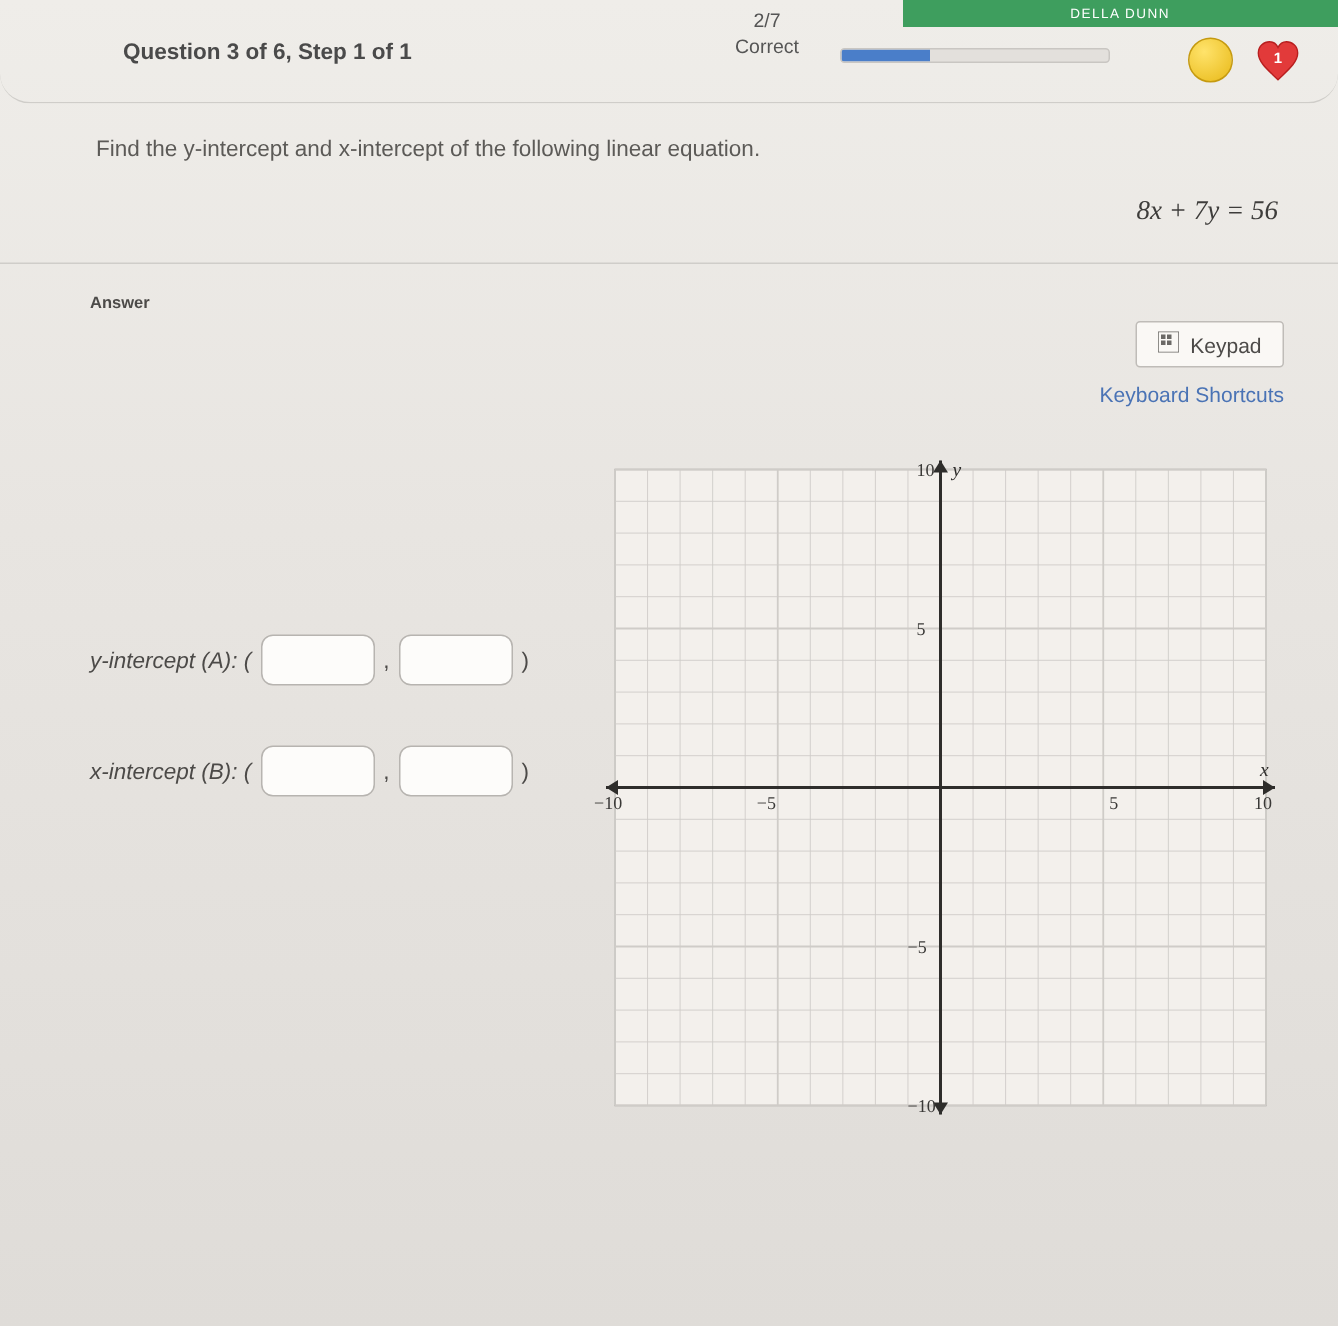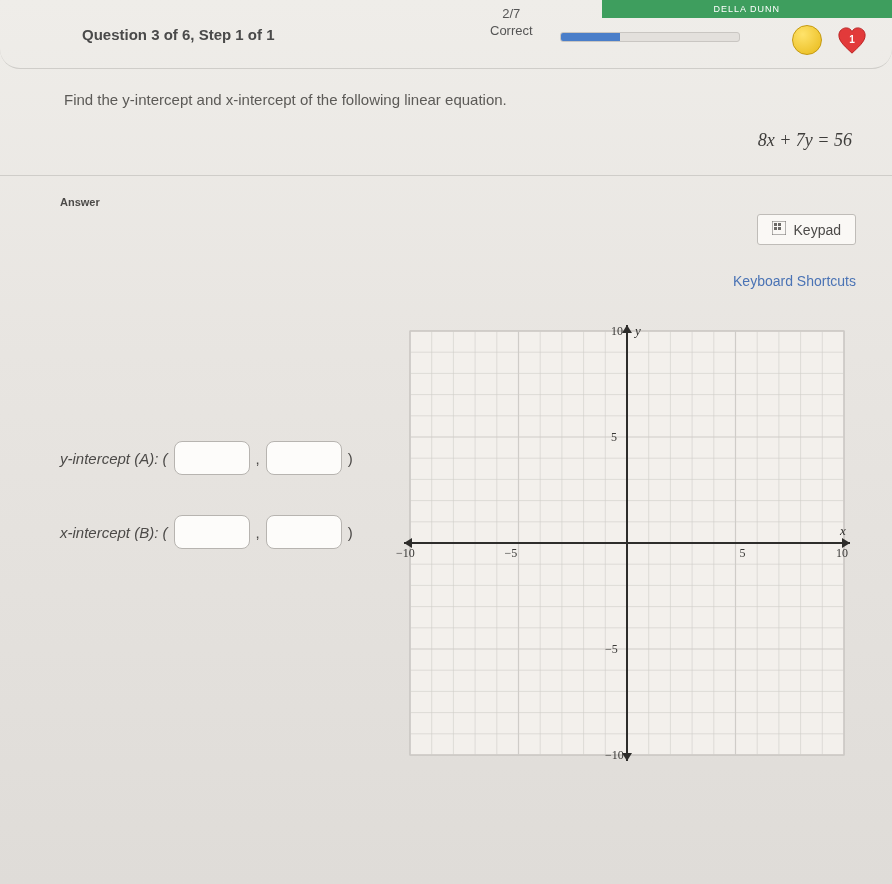--- a/index.html
+++ b/index.html
@@ -99,21 +99,21 @@
       margin-top: 22px;
       font-size: 18px;
       color: #3e3d3b;
       font-family: 'Times New Roman', serif;
       font-style: italic;
     }
     .answer-section { padding: 20px 30px 10px 60px; }
     .answer-label { font-size: 11px; color: #4c4a48; font-weight: 600; }
     .keypad-row {
       display: flex;
-      gap: 28px;
+      gap: 10px;
       flex-direction: column;
       align-items: flex-end;
       margin-top: 6px;
       padding-right: 6px;
     }
     .keypad-btn {
       border: 1px solid #bfbcb8;
       background: #faf8f5;
       padding: 6px 14px;
       font-size: 14px;

